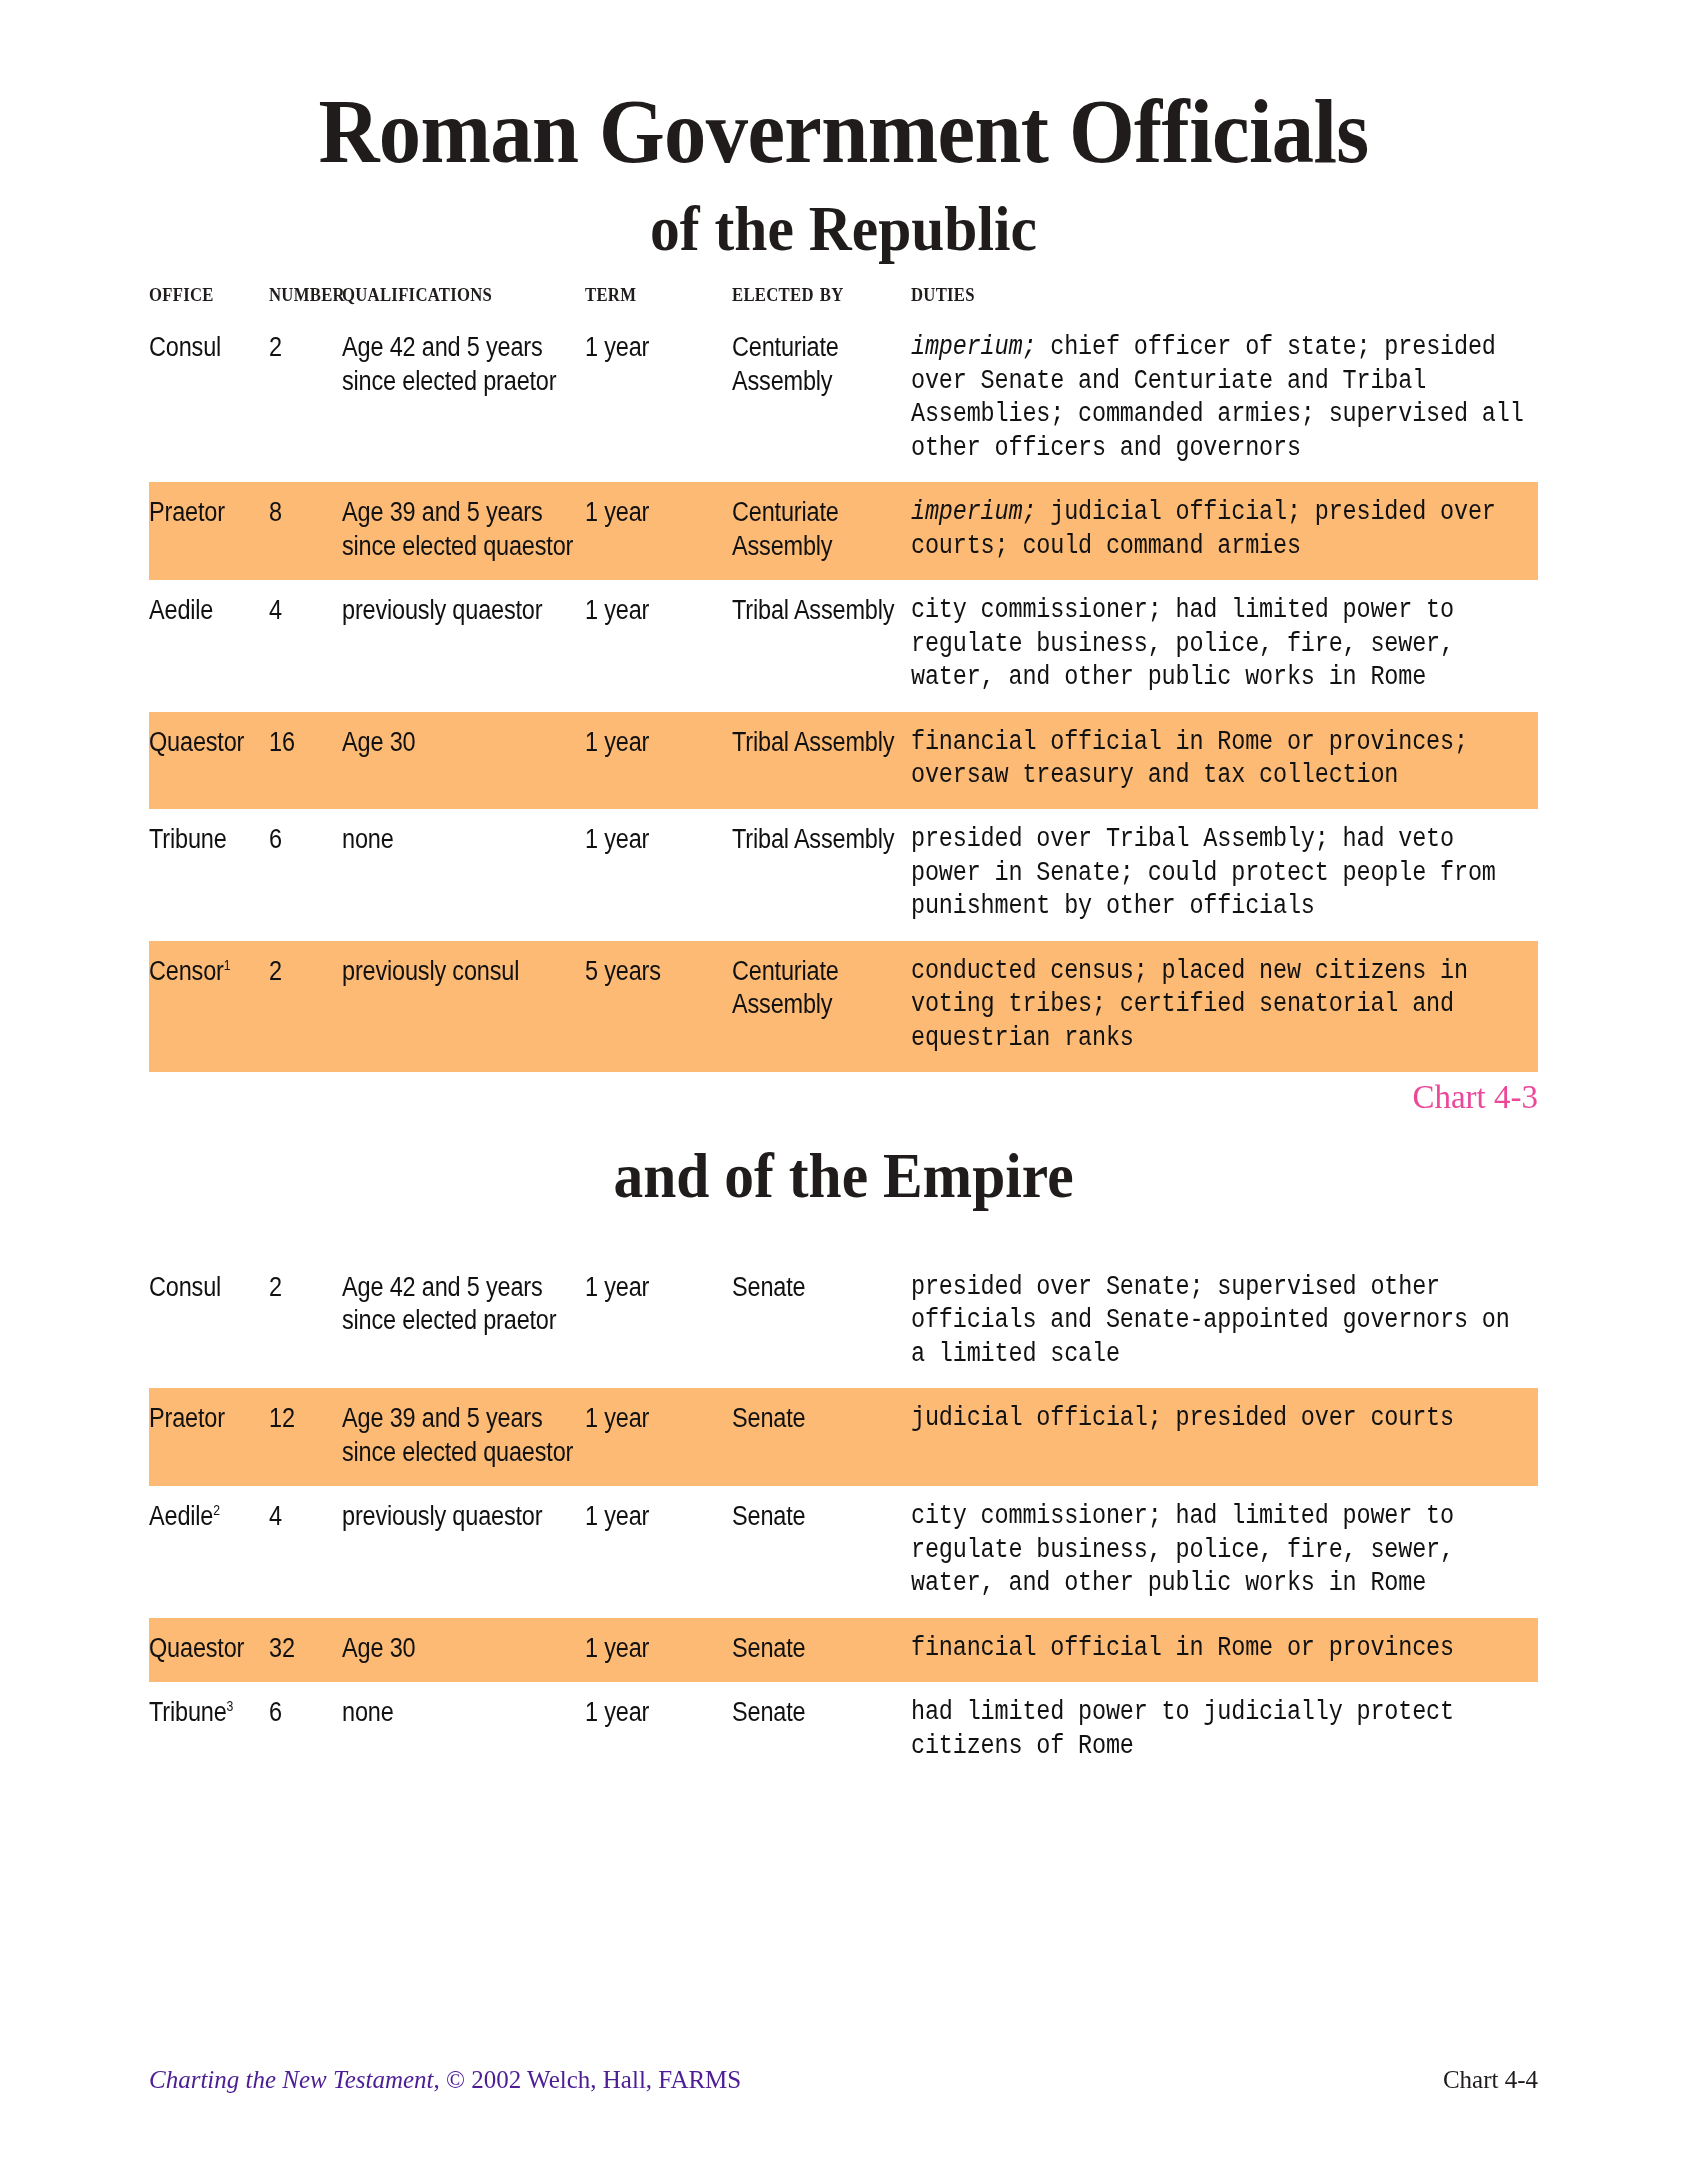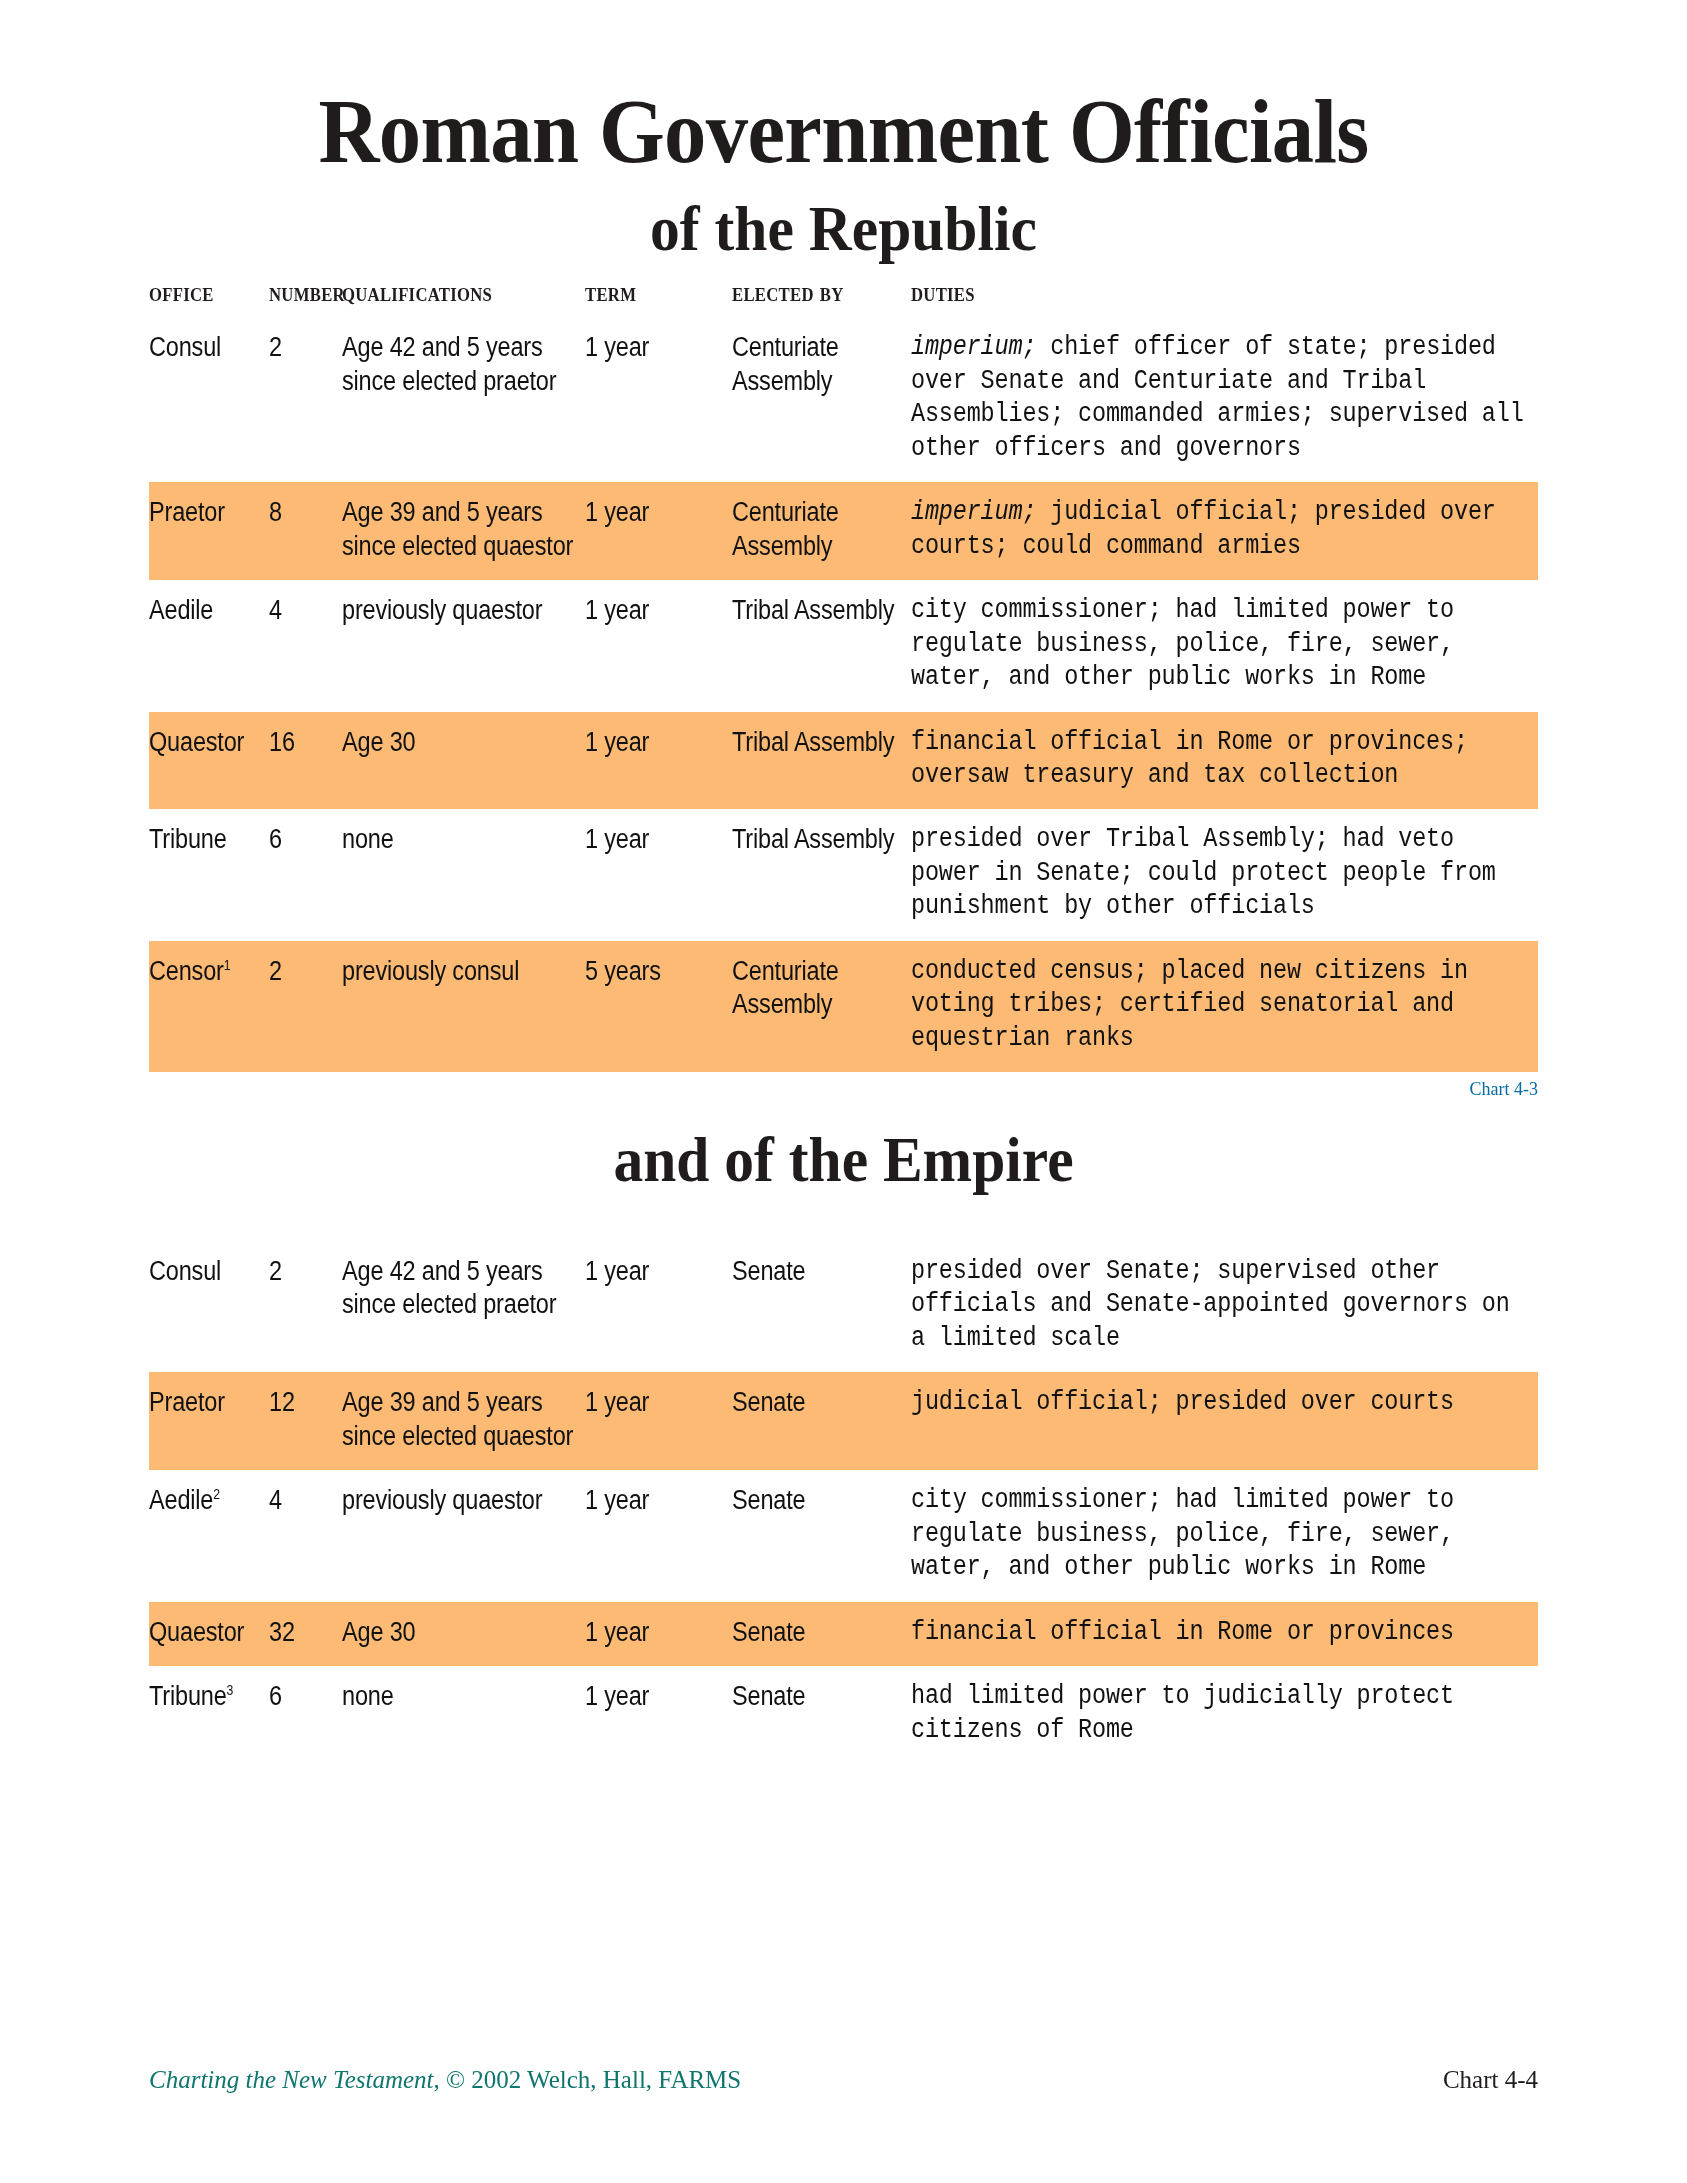--- a/index.html
+++ b/index.html
@@ -116,43 +116,43 @@
   .sup {
     font-size: 0.52em;
     vertical-align: super;
     line-height: 0;
   }
   .ital { font-style: italic; }
 
   
   .chart-label {
     font-family: "Liberation Serif", serif;
-    font-size: 18px;
+    font-size: 33px;
     text-align: right;
-    color: #0369a1;
+    color: #ec4899;
     width: 1389px;
     margin: 0 auto;
     padding-top: 6.6px;
   }
 
   
   .footer {
     position: absolute;
     left: 0;
     right: 0;
     bottom: 89px;
     width: 1389px;
     margin: 0 auto;
     display: flex;
     justify-content: space-between;
     align-items: baseline;
     font-family: "Liberation Serif", serif;
     font-size: 25px;
   }
-  .footer-left { color: #0f766e; }
+  .footer-left { color: #4c1d95; }
   .footer-left .bookname { font-style: italic; }
   .footer-right { color: #1f1c1b; }
   .spacer-after-heading { height: 33px; }
   .spacer-before-heading { height: 12px; }
 </style>
 </head>
 <body>
 
 <div class="page">
 

